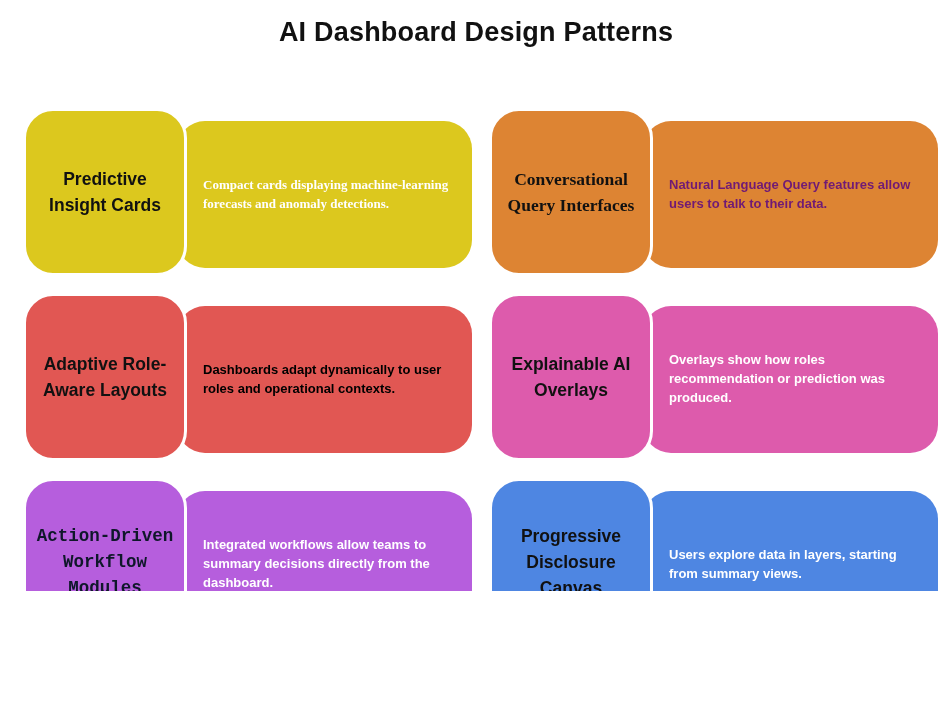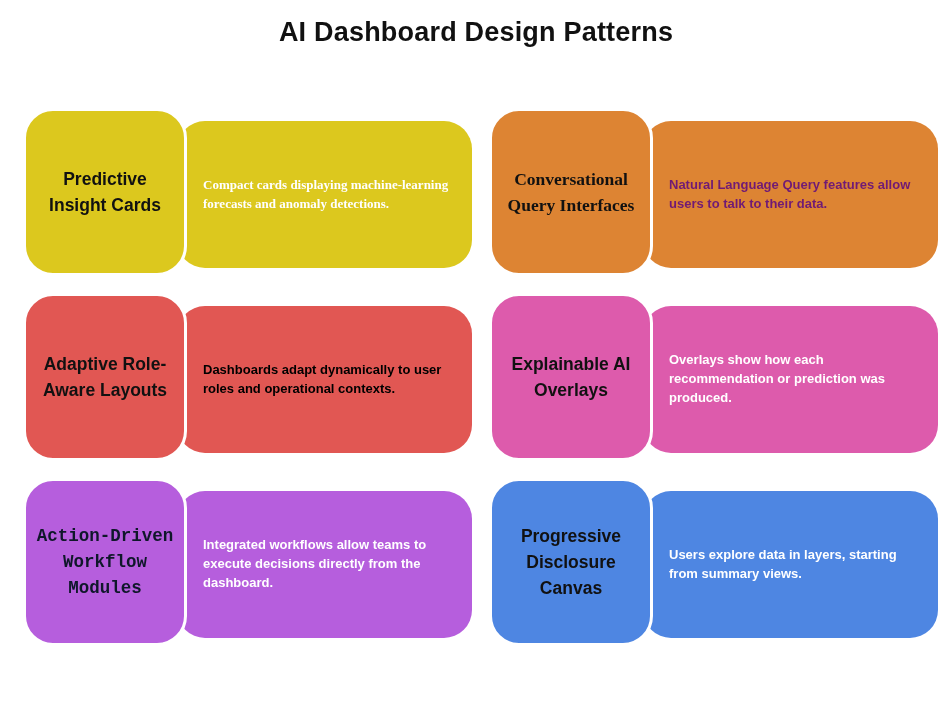--- a/index.html
+++ b/index.html
@@ -4,21 +4,21 @@
 <style>
   html, body {
     margin: 0;
     padding: 0;
     background: #ffffff;
     font-family: "Liberation Sans", sans-serif;
   }
   .page {
     position: relative;
     width: 952px;
-    height: 711px;
+    height: 591px;
     background: #ffffff;
     overflow: hidden;
   }
   .page-title {
     margin: 16px 0 0 0;
     text-align: center;
     font-size: 27px;
     line-height: 32px;
     font-weight: bold;
     color: #111111;
@@ -91,26 +91,26 @@
     <div class="card-desc" style="background: rgb(221, 132, 51); color: #701a75;">Natural Language Query features allow users to talk to their data.</div>
   </div>
 
   <div class="card">
     <div class="card-title" style="background: rgb(225, 87, 83); color: rgb(17, 17, 17);">Adaptive Role-Aware Layouts</div>
     <div class="card-desc" style="background: rgb(225, 87, 83); color: #000000;">Dashboards adapt dynamically to user roles and operational contexts.</div>
   </div>
 
   <div class="card">
     <div class="card-title" style="background: rgb(221, 91, 172); color: rgb(17, 17, 17);">Explainable AI Overlays</div>
-    <div class="card-desc" style="background: rgb(221, 91, 172); color: rgb(255, 255, 255);">Overlays show how each recommendation or prediction was produced.</div>
+    <div class="card-desc" style="background: rgb(221, 91, 172); color: rgb(255, 255, 255);">Overlays show how roles recommendation or prediction was produced.</div>
   </div>
 
   <div class="card">
     <div class="card-title" style="background: rgb(182, 94, 221); color: #0f172a; font-family: Liberation Mono, monospace;">Action-Driven Workflow Modules</div>
-    <div class="card-desc" style="background: rgb(182, 94, 221); color: rgb(255, 255, 255);">Integrated workflows allow teams to execute decisions directly from the dashboard.</div>
+    <div class="card-desc" style="background: rgb(182, 94, 221); color: rgb(255, 255, 255);">Integrated workflows allow teams to summary decisions directly from the dashboard.</div>
   </div>
 
   <div class="card">
     <div class="card-title" style="background: rgb(78, 134, 226); color: rgb(17, 17, 17);">Progressive Disclosure Canvas</div>
     <div class="card-desc" style="background: rgb(78, 134, 226); color: rgb(255, 255, 255);">Users explore data in layers, starting from summary views.</div>
   </div>
 </div>
 </div>
 
 </body></html>

